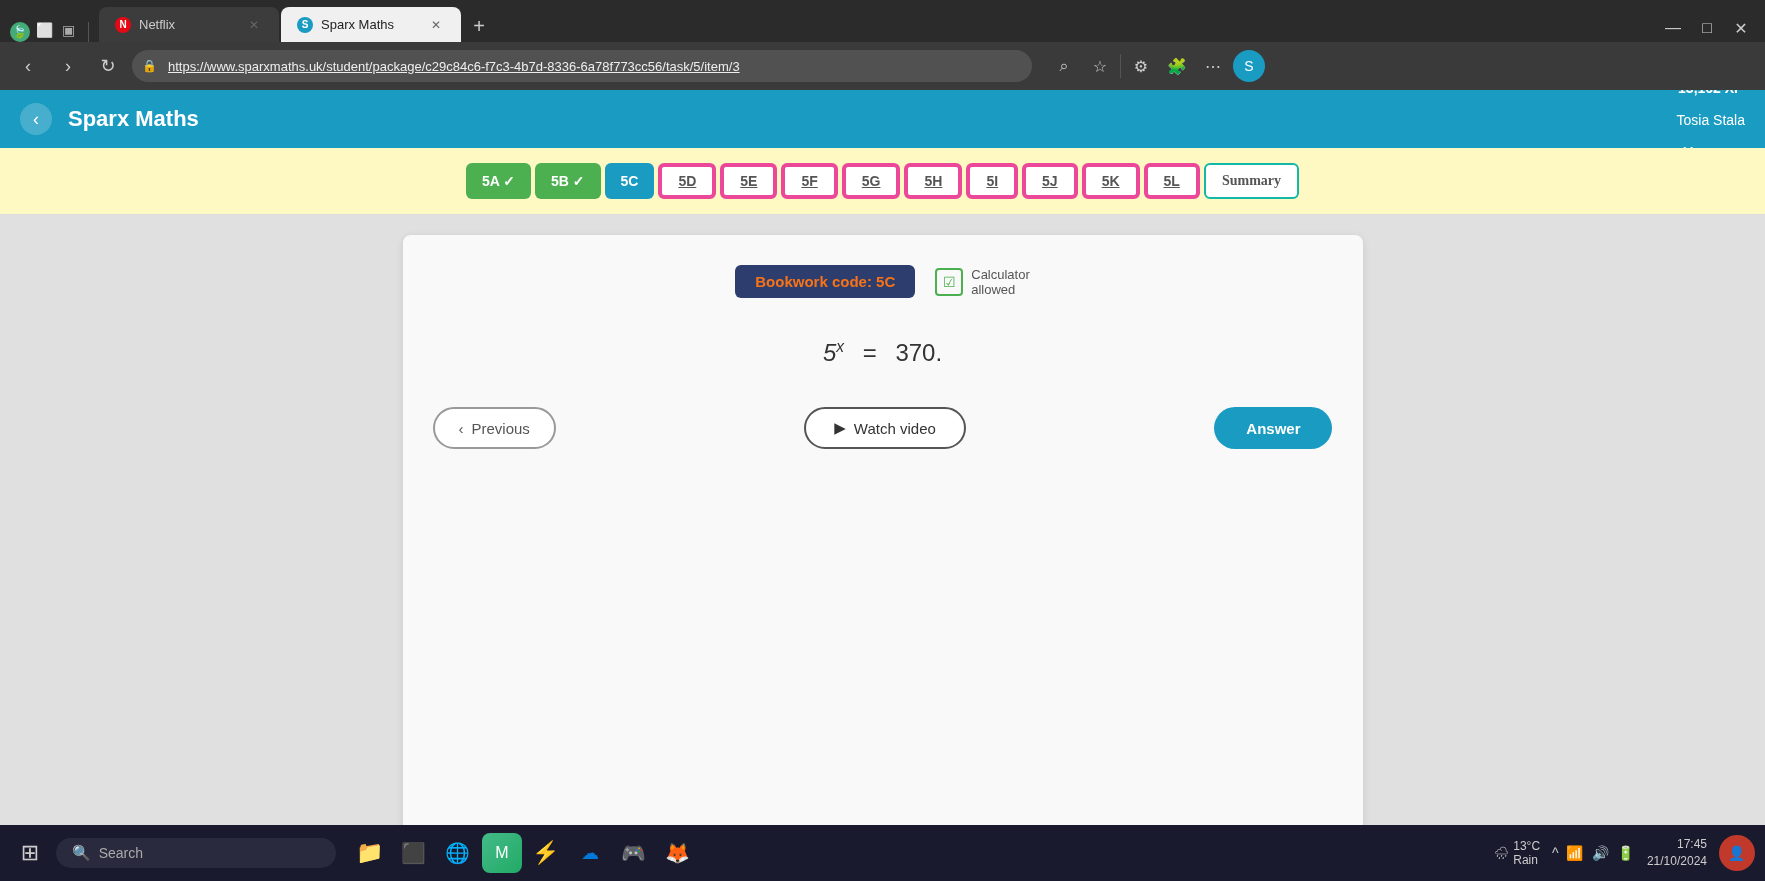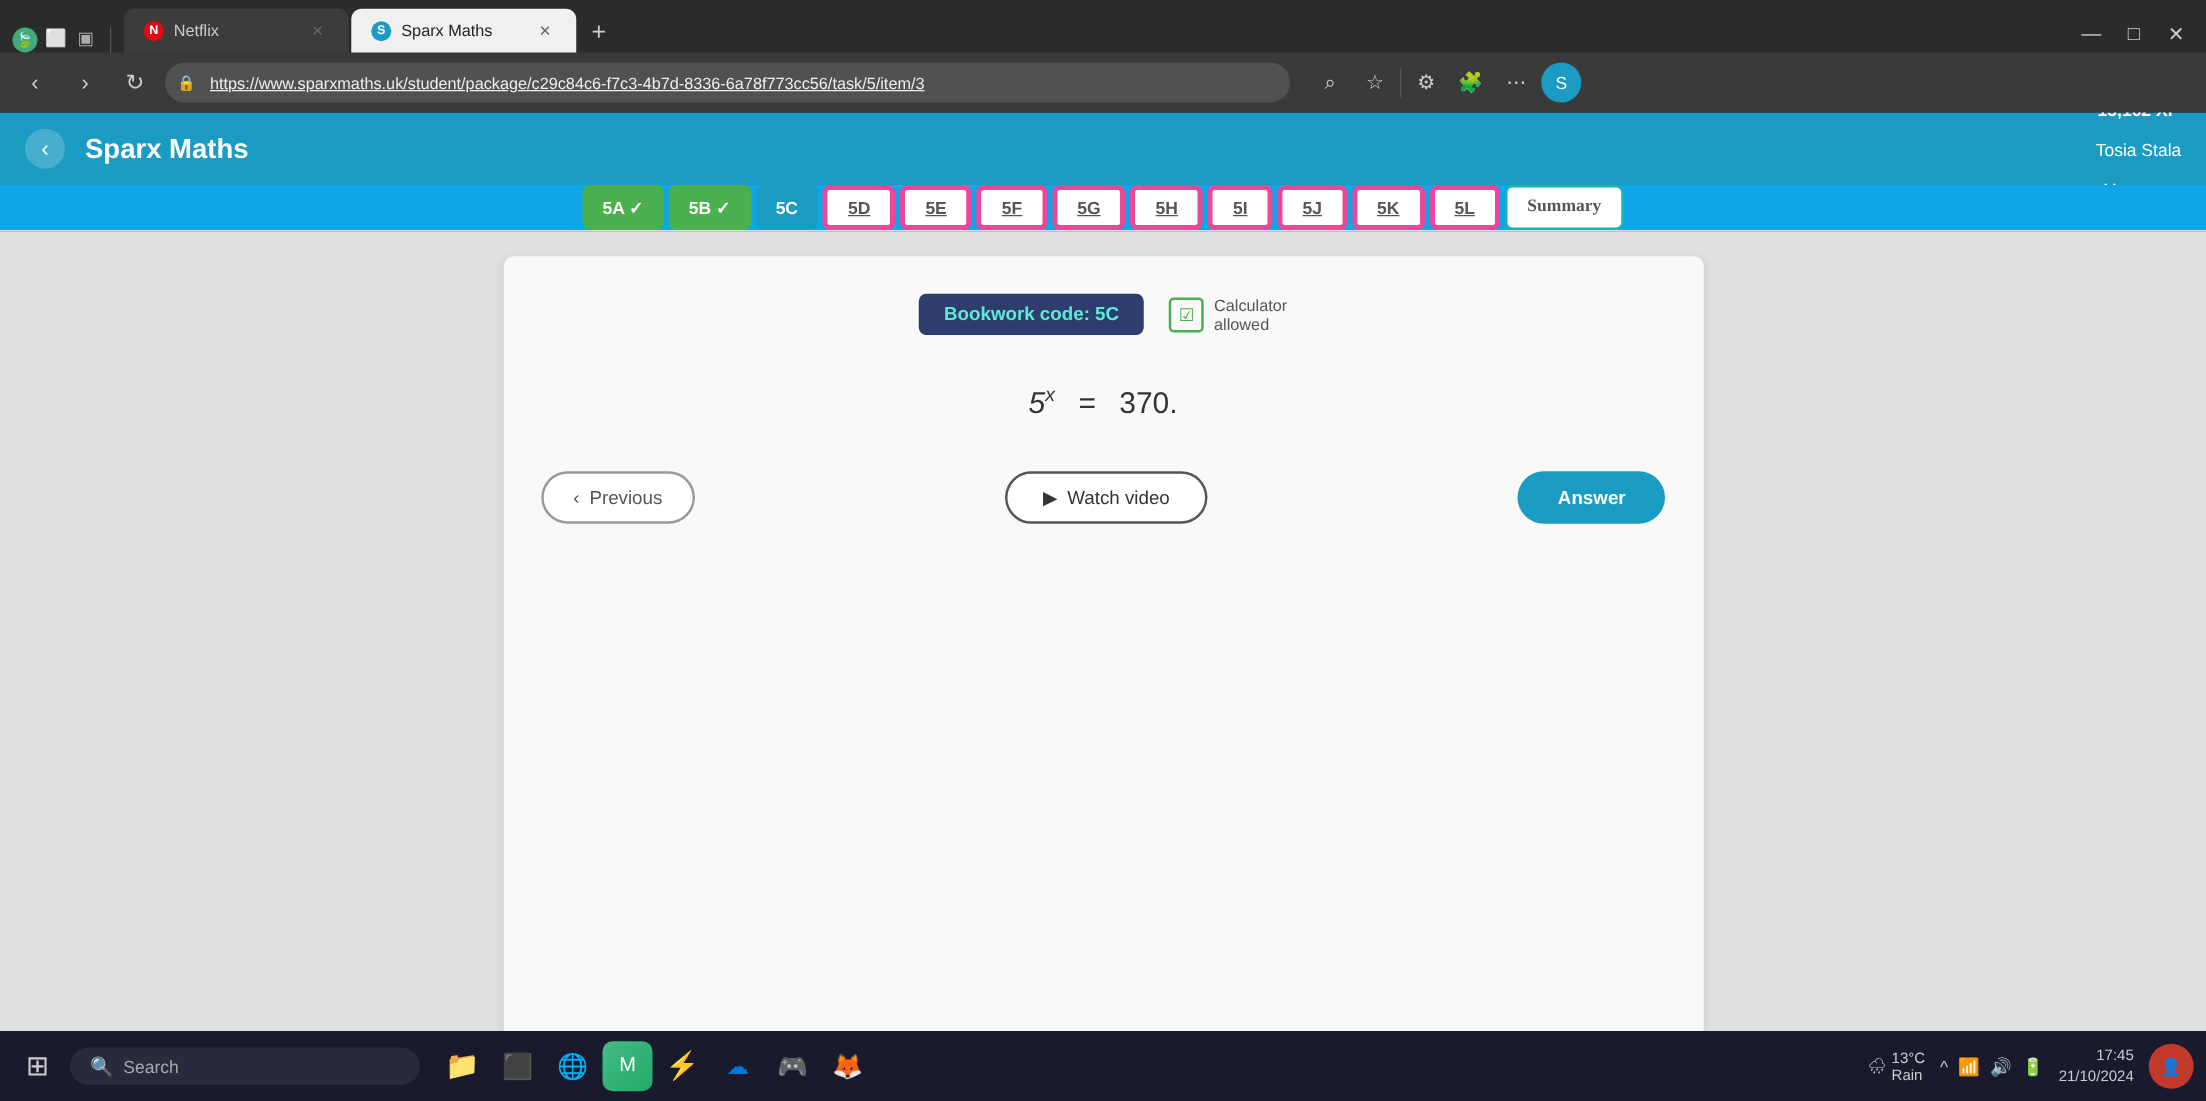--- a/index.html
+++ b/index.html
@@ -232,27 +232,27 @@
       color: white;
       cursor: pointer;
       font-size: 13px;
       display: flex;
       align-items: center;
       gap: 16px;
     }
 
     
     .task-nav {
-      background: #0ea5e9;
+      background: #fef9c3;
       border-bottom: 1px solid #ddd;
       display: flex;
       justify-content: center;
       align-items: center;
       gap: 4px;
-      padding: 0 20px;
+      padding: 15px 20px;
     }
 
     .task-btn {
       height: 36px;
       padding: 0 16px;
       border-radius: 6px;
       border: none;
       cursor: pointer;
       font-size: 14px;
       font-weight: 600;
@@ -295,21 +295,21 @@
     .bookwork-bar {
       display: flex;
       align-items: center;
       justify-content: center;
       gap: 20px;
       margin-bottom: 30px;
     }
 
     .bookwork-code {
       background: #2d3e6e;
-      color: #5eead4;
+      color: #f97316;
       padding: 8px 20px;
       border-radius: 6px;
       font-size: 15px;
       font-weight: 600;
     }
 
     .calculator-badge {
       display: flex;
       align-items: center;
       gap: 8px;

